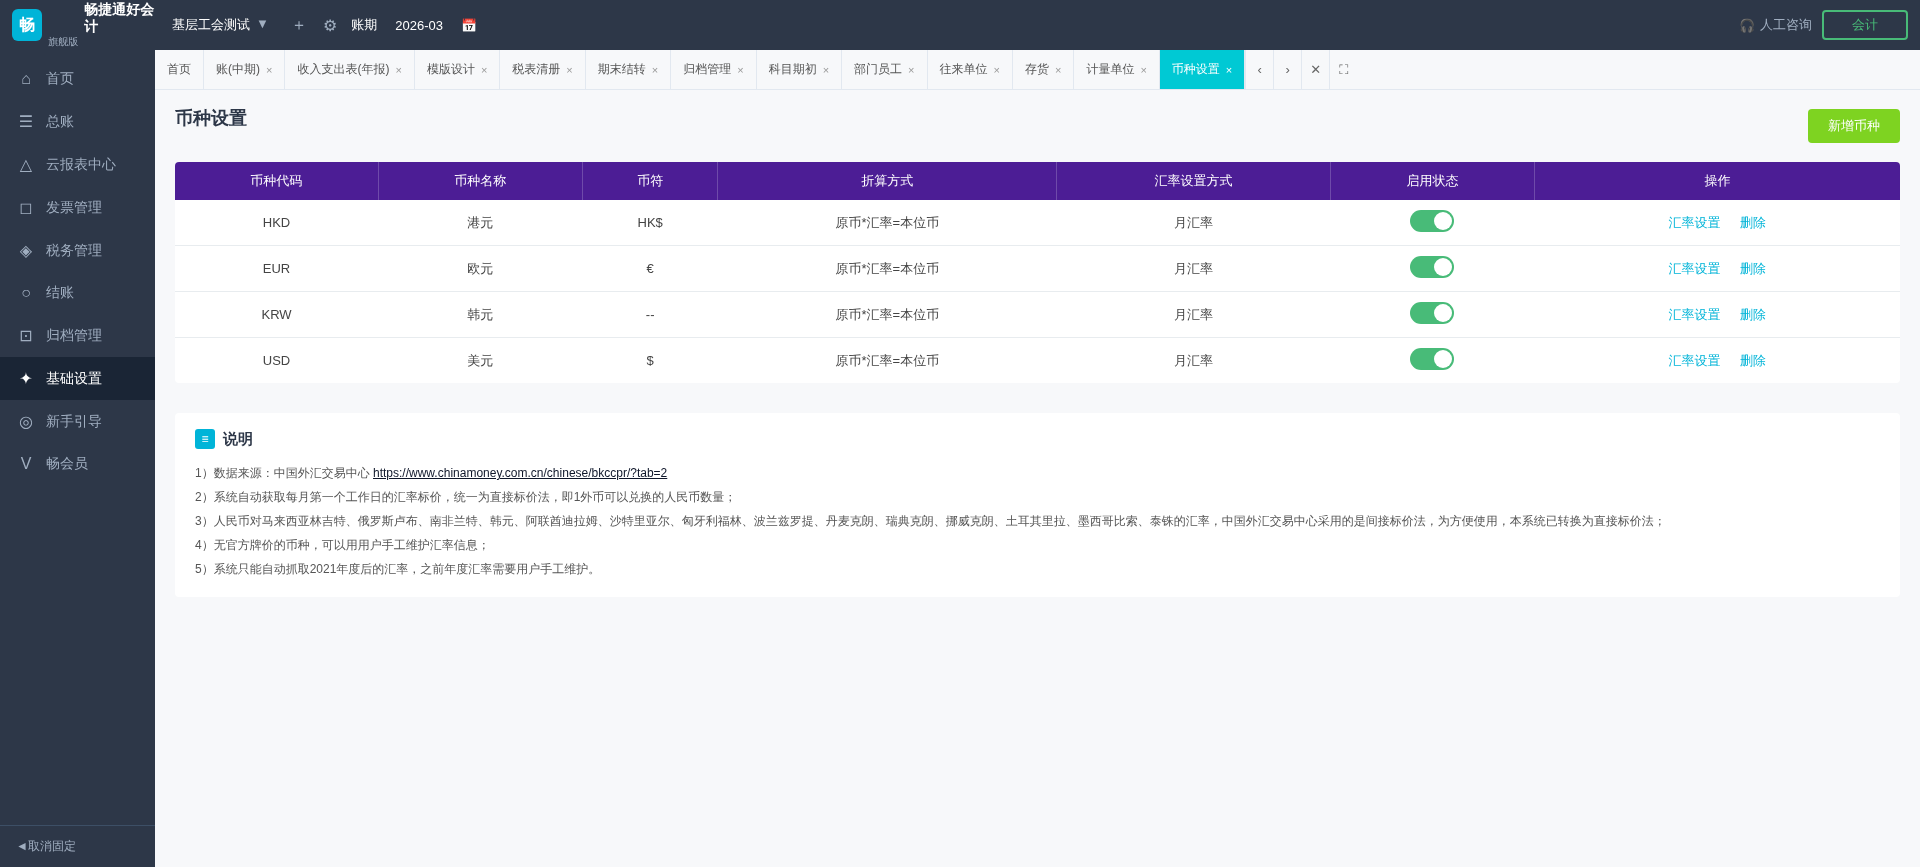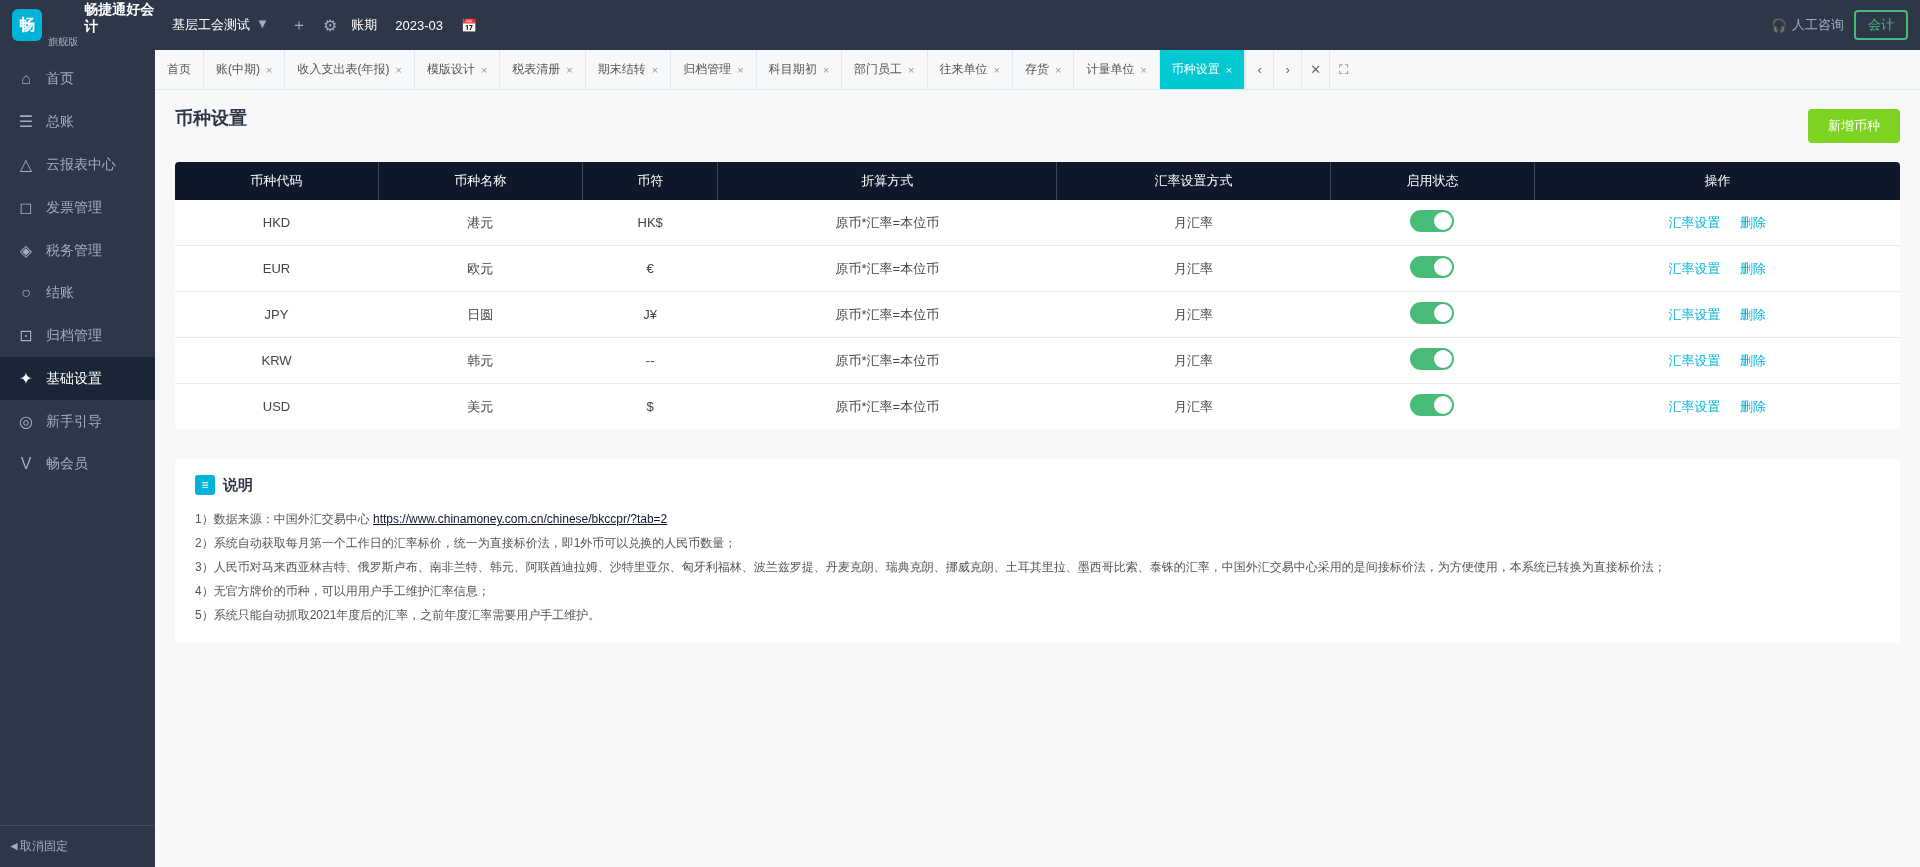--- a/index.html
+++ b/index.html
@@ -13,29 +13,29 @@
     .top-logo-sub { color: #a0aec0; font-size: 10px; }
     .top-company { display: flex; align-items: flex-start; gap: 6px; }
     .top-company-name { color: white; font-size: 13px; }
     .top-company-arrow { color: #a0aec0; cursor: pointer; }
     .top-actions { display: flex; align-items: center; gap: 8px; margin-left: 8px; }
     .top-actions .icon-btn { color: #a0aec0; cursor: pointer; font-size: 16px; padding: 4px; }
     .top-period { color: white; font-size: 13px; display: flex; align-items: center; gap: 18px; }
     .top-period-icon { color: #00b4d8; }
     .top-right { margin-left: auto; display: flex; align-items: center; gap: 10px; }
     .top-service { color: #a0aec0; font-size: 13px; display: flex; align-items: center; gap: 4px; cursor: pointer; }
-    .top-account-btn { border: 2px solid #48bb78; color: #48bb78; background: transparent; border-radius: 4px; padding: 4px 12px; font-size: 13px; cursor: pointer; font-family: inherit; }
+    .top-account-btn { border: 2px solid #48bb78; color: #48bb78; background: transparent; border-radius: 4px; padding: 4px 28px; font-size: 13px; cursor: pointer; font-family: inherit; }
 
     
     .sidebar { position: fixed; left: 0; top: 50px; width: 155px; height: calc(100% - 50px); background: #2d3748; display: flex; flex-direction: column; padding-top: 8px; }
     .nav-item { display: flex; align-items: center; gap: 10px; padding: 12px 16px; color: #a0aec0; cursor: pointer; font-size: 14px; transition: background 0.2s; }
     .nav-item.active { background: #1a2535; color: white; }
     .nav-item .nav-icon { font-size: 16px; width: 20px; text-align: center; }
     .nav-bottom { margin-top: auto; }
-    .cancel-pin { color: #a0aec0; font-size: 12px; padding: 12px 8px; cursor: pointer; display: flex; align-items: center; gap: 4px; border-top: 1px solid #3d4f66; }
+    .cancel-pin { color: #a0aec0; font-size: 12px; padding: 12px 16px; cursor: pointer; display: flex; align-items: center; gap: 4px; border-top: 1px solid #3d4f66; }
 
     
     .tabs-bar { position: fixed; left: 155px; top: 50px; right: 0; height: 40px; background: #f7f8fa; border-bottom: 1px solid #e2e8f0; display: flex; align-items: center; overflow: hidden; }
     .tab-item { display: flex; align-items: center; gap: 4px; padding: 0 12px; height: 40px; white-space: nowrap; cursor: pointer; font-size: 12px; color: #555; border-right: 1px solid #e2e8f0; flex-shrink: 0; }
     .tab-item.active { background: #00c9d4; color: white; }
     .tab-item .tab-close { color: #999; font-size: 11px; cursor: pointer; margin-left: 2px; }
     .tab-item.active .tab-close { color: white; }
     .tab-nav-btn { width: 28px; height: 40px; display: flex; align-items: center; justify-content: center; cursor: pointer; color: #666; border-left: 1px solid #e2e8f0; flex-shrink: 0; }
     .tab-close-all { width: 28px; height: 40px; display: flex; align-items: center; justify-content: center; cursor: pointer; color: #666; border-left: 1px solid #e2e8f0; flex-shrink: 0; }
     .tab-fullscreen { width: 28px; height: 40px; display: flex; align-items: center; justify-content: center; cursor: pointer; color: #666; border-left: 1px solid #e2e8f0; flex-shrink: 0; }
@@ -43,21 +43,21 @@
     
     .main-content { position: fixed; left: 155px; top: 90px; right: 0; bottom: 0; background: #f7f8fa; overflow-y: auto; padding: 16px 20px; }
 
     
     .page-title { font-size: 18px; color: #2d3748; font-weight: bold; margin-bottom: 16px; }
     .page-title-bar { display: flex; align-items: center; justify-content: space-between; margin-bottom: 16px; }
     .new-btn { background: #7ed321; color: white; border: none; border-radius: 4px; padding: 8px 20px; font-size: 13px; cursor: pointer; font-family: inherit; }
 
     
     .data-table { width: 100%; border-collapse: collapse; background: white; border-radius: 4px; overflow: hidden; }
-    .data-table thead tr { background: #0f172a; }
+    .data-table thead tr { background: #4c1d95; }
     .data-table thead th { color: white; padding: 10px 12px; text-align: center; font-weight: normal; font-size: 13px; border-right: 1px solid rgba(255,255,255,0.2); }
     .data-table thead th:last-child { border-right: none; }
     .data-table tbody tr { border-bottom: 1px solid #e8ecef; }
     .data-table tbody tr:last-child { border-bottom: none; }
     .data-table tbody td { padding: 10px 12px; text-align: center; font-size: 13px; color: #444; }
     .action-link { color: #00b4d8; cursor: pointer; text-decoration: none; margin: 0 8px; }
 
     
     .toggle-wrap { display: inline-block; }
     .toggle { width: 44px; height: 22px; background: #48bb78; border-radius: 11px; position: relative; cursor: pointer; }
@@ -90,21 +90,21 @@
     <span class="top-company-arrow">▼</span>
   </div>
 
   <div class="top-actions">
     <span class="icon-btn">＋</span>
     <span class="icon-btn">⚙</span>
   </div>
 
   <div class="top-period">
     <span>账期</span>
-    <span>2023-03</span>
+    <span>2026-03</span>
     <span class="top-period-icon">📅</span>
   </div>
 
   <div class="top-right">
     <div class="top-service">
       <span>🎧</span>
       <span>人工咨询</span>
     </div>
     <button class="top-account-btn">会计</button>
   </div>
@@ -263,36 +263,20 @@
       <div class="toggle-wrap">
         <div class="toggle"></div>
       </div>
     </td>
     <td>
       <a class="action-link">汇率设置</a>
       <a class="action-link">删除</a>
     </td>
   </tr>
         <tr>
-    <td>JPY</td>
-    <td>日圆</td>
-    <td>J¥</td>
-    <td>原币*汇率=本位币</td>
-    <td>月汇率</td>
-    <td>
-      <div class="toggle-wrap">
-        <div class="toggle"></div>
-      </div>
-    </td>
-    <td>
-      <a class="action-link">汇率设置</a>
-      <a class="action-link">删除</a>
-    </td>
-  </tr>
-        <tr>
     <td>KRW</td>
     <td>韩元</td>
     <td>--</td>
     <td>原币*汇率=本位币</td>
     <td>月汇率</td>
     <td>
       <div class="toggle-wrap">
         <div class="toggle"></div>
       </div>
     </td>

